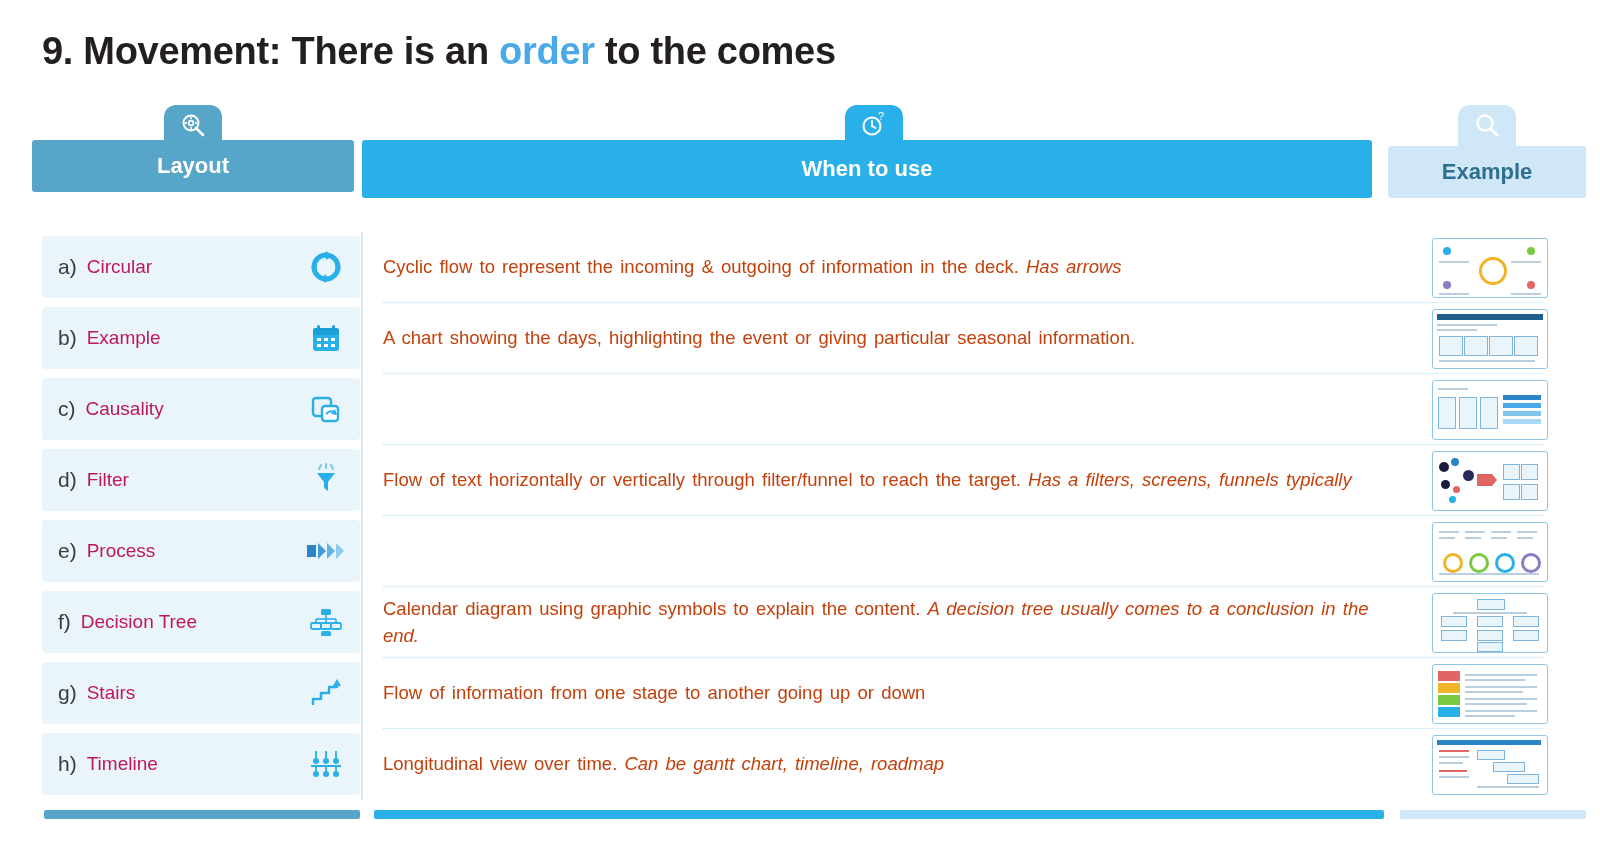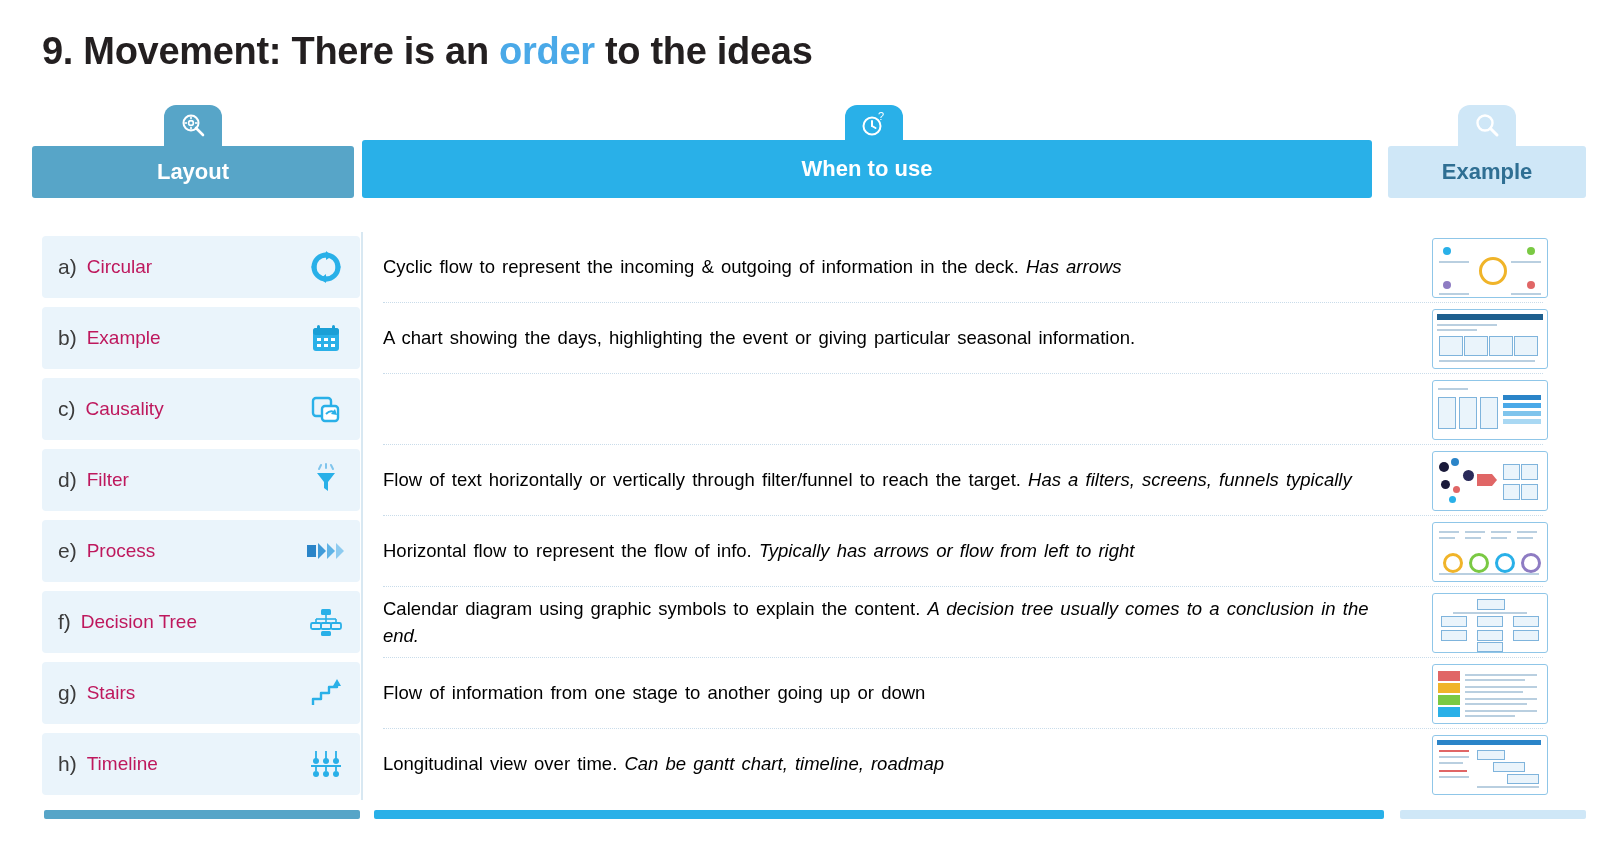--- a/index.html
+++ b/index.html
@@ -44,21 +44,21 @@
     font-size: 22px;
     font-weight: bold;
     display: flex;
     align-items: center;
     justify-content: center;
     box-sizing: border-box;
   }
   .hdr-layout {
     left: 32px;
     width: 322px;
-    top: 6px;
+    top: 0;
     background: #57a5c8;
   }
   .hdr-when {
     left: 362px;
     width: 1010px;
     top: 0px;
     height: 58px;
     background: #29b0e8;
   }
   .hdr-example {
@@ -141,21 +141,21 @@
   }
   .row .desc {
     position: absolute;
     left: 383px;
     top: 0;
     width: 990px;
     height: 71px;
     display: flex;
     align-items: center;
     font-size: 18.5px;
-    color: #000000;
+    color: #c2410c;
     line-height: 1.45;
     word-spacing: 2px;
   }
   .row .desc i { font-style: italic; }
   .row .thumb {
     position: absolute;
     left: 1432px;
     top: 6px;
     width: 114px;
     height: 58px;
@@ -194,21 +194,21 @@
   
   .th { width:100%; height:100%; position:relative; }
   .th .ln { position:absolute; background:#b9cfe0; height:2px; }
   .th .bx { position:absolute; border:1px solid #7fb4dc; background:#eaf4fb; }
   .th .dot { position:absolute; border-radius:50%; }
 </style>
 </head>
 <body>
 
 <div class="title">
-  <span>9. Movement: There is an </span><span class="accent">order</span><span> to the ideas</span>
+  <span>9. Movement: There is an </span><span class="accent">order</span><span> to the comes</span>
 </div>
 
 <div class="tab tab-layout">
   <span>
     <svg width="30" height="30" viewBox="0 0 30 30">
       <circle cx="13" cy="12" r="7.5" fill="none" stroke="#ffffff" stroke-width="2"></circle>
       <line x1="18" y1="17" x2="25" y2="24" stroke="#ffffff" stroke-width="2.6" stroke-linecap="round"></line>
       <circle cx="13" cy="12" r="2.4" fill="none" stroke="#ffffff" stroke-width="1.6"></circle>
       <line x1="13" y1="5.5" x2="13" y2="8" stroke="#ffffff" stroke-width="1.6"></line>
       <line x1="13" y1="16" x2="13" y2="18.5" stroke="#ffffff" stroke-width="1.6"></line>
@@ -390,23 +390,20 @@
       <span class="label-icon">
         <svg width="40" height="26" viewBox="0 0 40 26">
           <rect x="1" y="7" width="9" height="12" fill="#2a84c8"></rect>
           <polygon points="12,5 20,13 12,21" fill="#3f9ad8"></polygon>
           <polygon points="21,5 29,13 21,21" fill="#5fb3e6"></polygon>
           <polygon points="30,5 38,13 30,21" fill="#8ecbf0"></polygon>
         </svg>
       </span>
     </div>
     <div class="divider-v"></div>
-    <div class="desc">
-      <span><span>Horizontal flow to represent the flow of info.  </span><i>Typically has arrows or flow from left to right</i></span>
-    </div>
     <div class="thumb">
       <div class="th">
         <div class="ln" style="left:6px;top:8px;width:20px;"></div>
         <div class="ln" style="left:32px;top:8px;width:20px;"></div>
         <div class="ln" style="left:58px;top:8px;width:20px;"></div>
         <div class="ln" style="left:84px;top:8px;width:20px;"></div>
         <div class="ln" style="left:6px;top:14px;width:16px;"></div>
         <div class="ln" style="left:32px;top:14px;width:16px;"></div>
         <div class="ln" style="left:58px;top:14px;width:16px;"></div>
         <div class="ln" style="left:84px;top:14px;width:16px;"></div>

